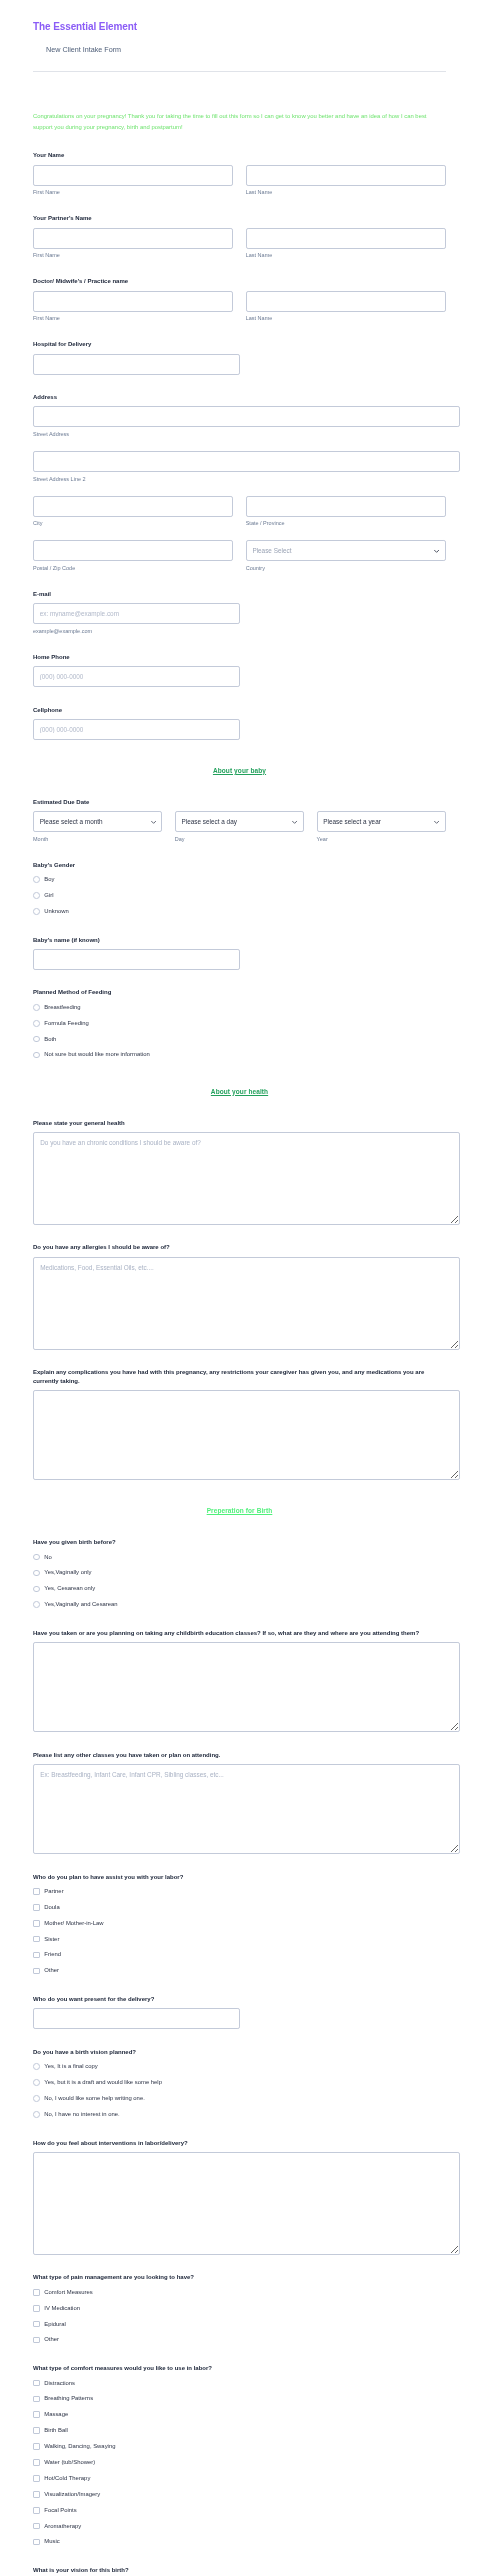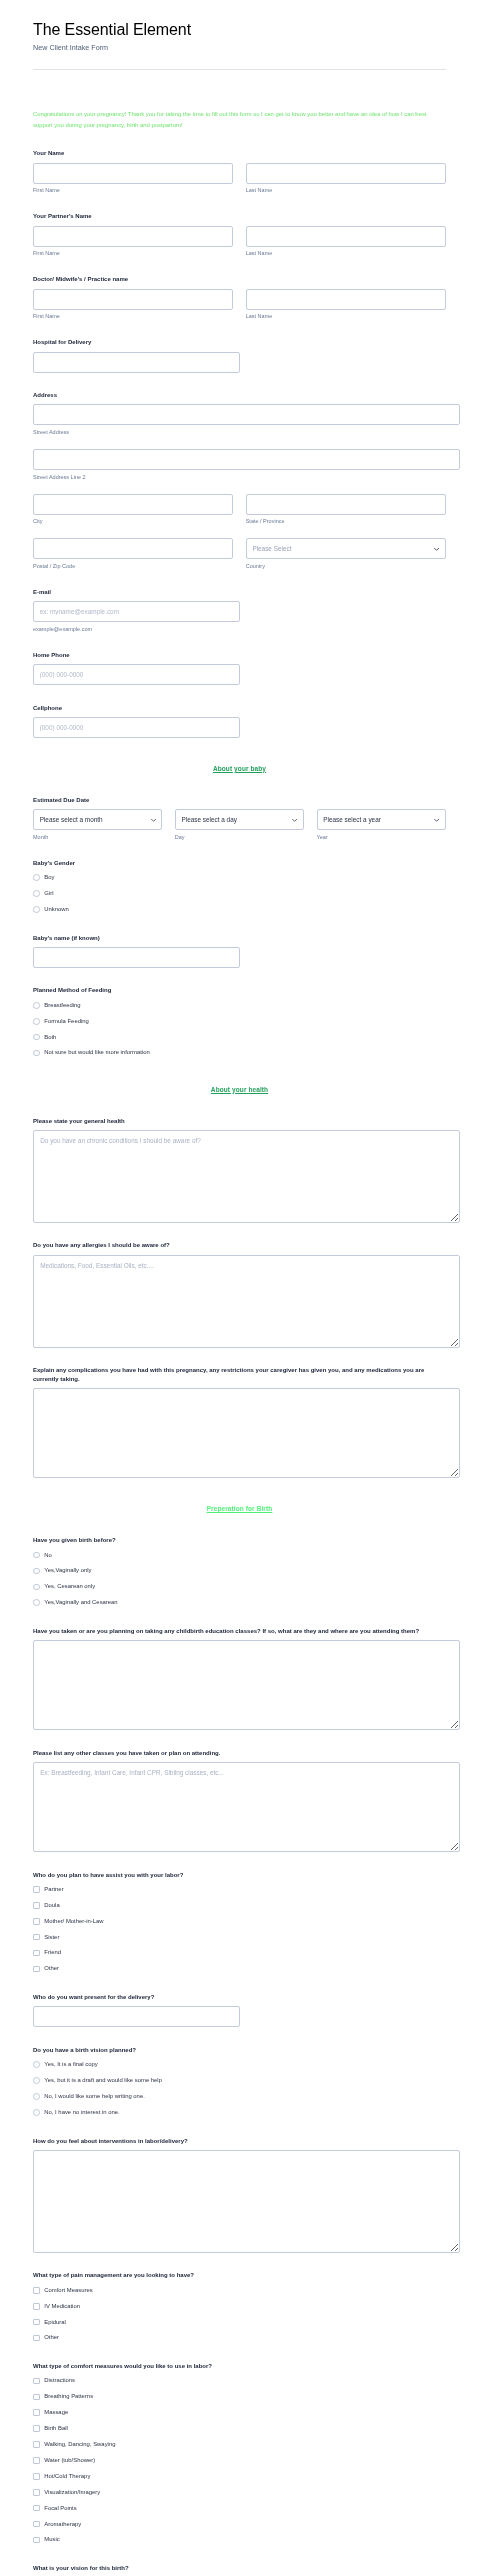--- a/index.html
+++ b/index.html
@@ -9,32 +9,32 @@
     background: #ffffff;
     font-family: "Liberation Sans", sans-serif;
     color: #2c3345;
     -webkit-font-smoothing: antialiased;
   }
   .form-wrap { width: 479px; margin: 0 auto; position: relative; }
 
   
   .form-header { padding: 20.6px 33px 17.5px 33px; }
   .form-title {
-    font-size: 16px;
-    font-weight: normal;
-    color: #000000;
+    font-size: 10px;
+    font-weight: bold;
+    color: #8b5cf6;
     letter-spacing: -0.1px;
     margin: 0 0 4.1px 0;
     line-height: 1.15;
   }
   .form-subtitle {
     font-size: 7.2px;
     font-weight: normal;
     color: #4d5d77;
-    margin: 0;
+    margin: 13px;
     line-height: 1.3;
   }
   .header-rule {
     border: none;
     border-top: 0.5px solid #e0e3e9;
     margin: 16.5px 0 0 0;
     width: 100%;
   }
 
   

